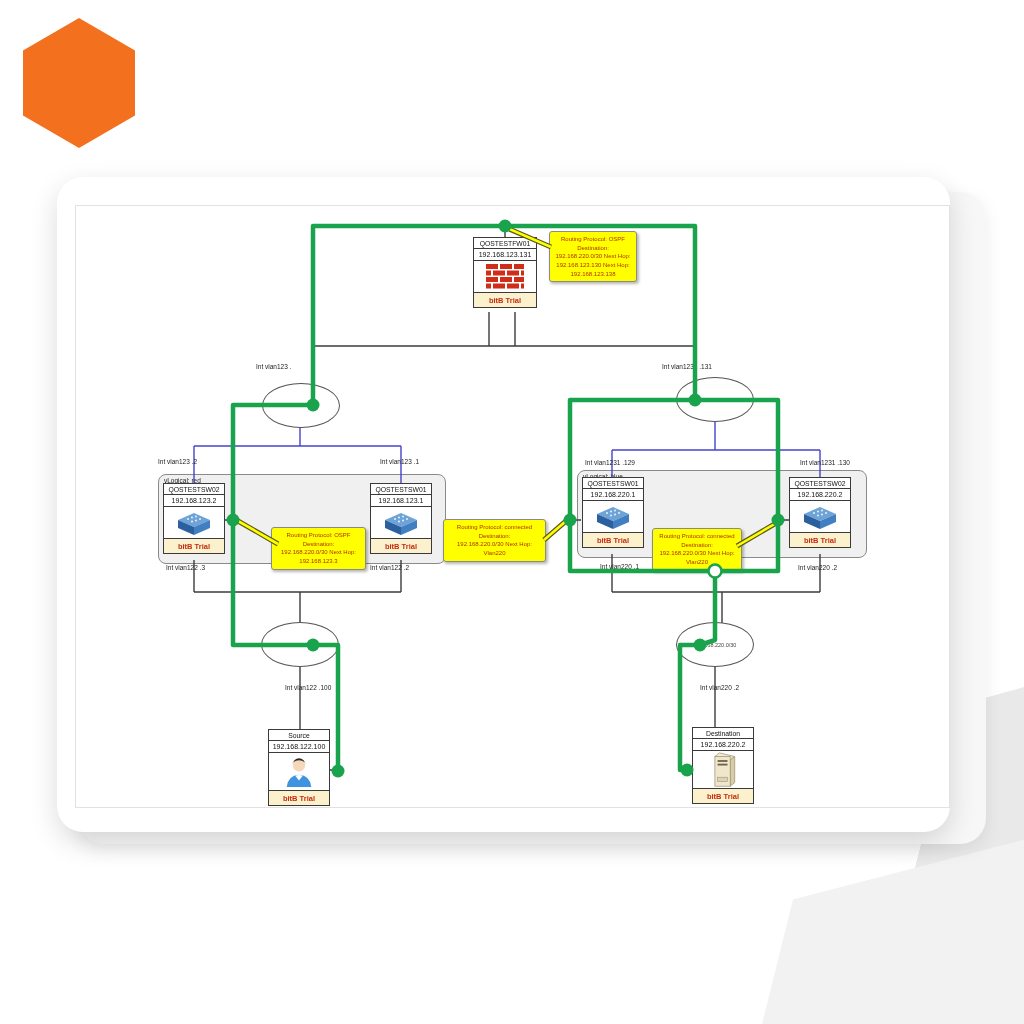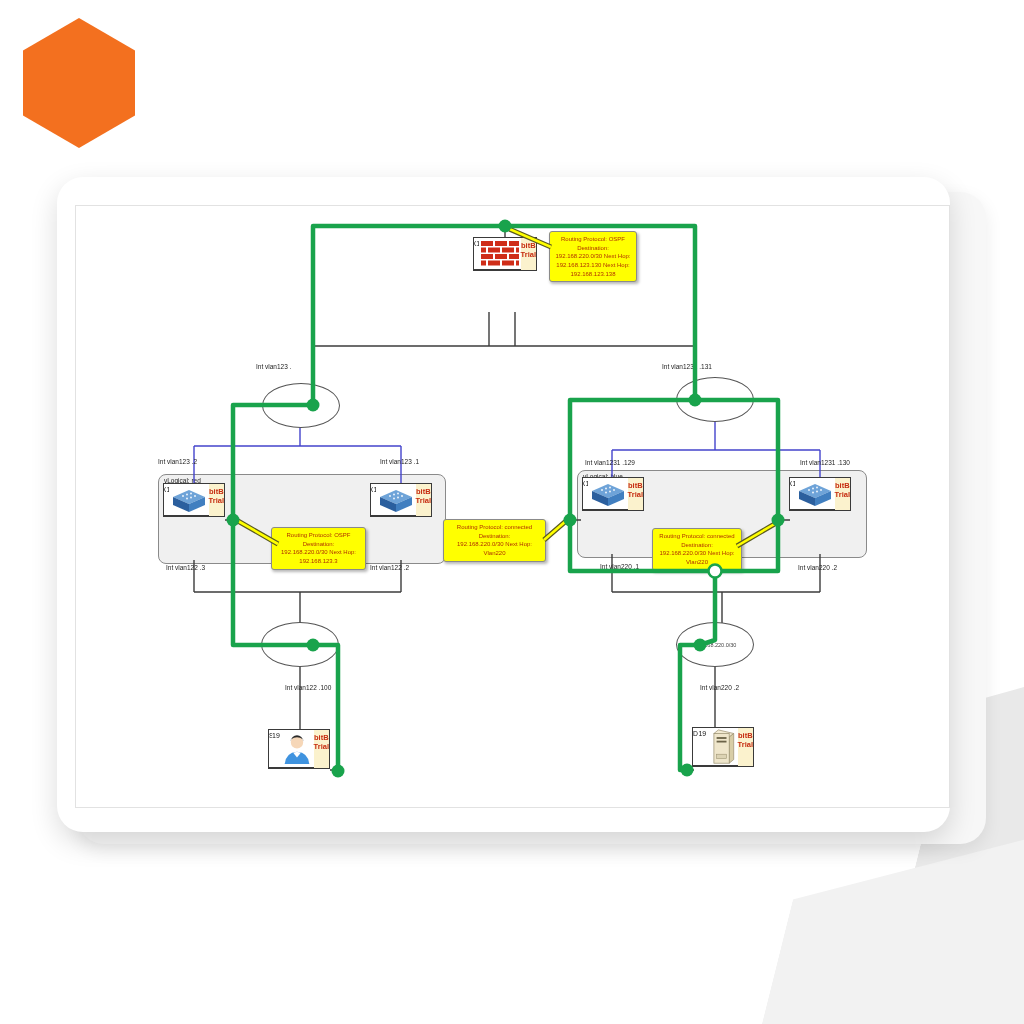--- a/index.html
+++ b/index.html
@@ -16,21 +16,21 @@
   #page-inner { position:absolute; left:75px; top:205px; width:875px; height:603px; background:#ffffff;
                 border:1px solid #e2e2e2; z-index:1; }
   .group { position:absolute; background:#f0f0f0; border:1.2px solid #8a8a8a; border-radius:8px; z-index:2; }
   #group-left { left:158px; top:474px; width:288px; height:90px; }
   #group-right { left:577px; top:470px; width:290px; height:88px; }
   .group-label { position:absolute; left:5px; top:2px; font-size:6.5px; color:#222; }
   svg.layer { position:absolute; left:0; top:0; width:1024px; height:1024px; pointer-events:none; }
   #dark-lines { z-index:3; }
   #path-overlay { z-index:6; }
   .node { position:absolute; width:62px; background:#fff; border:1.3px solid #3a3a3a;
-          display:flex; flex-direction:row; text-align:center; z-index:4; }
+          display:flex; flex-direction:column; text-align:center; z-index:4; }
   .node .t  { border-bottom:1px solid #3a3a3a; padding:2px 0 1px; font-size:6.8px; color:#111; white-space:nowrap; overflow:hidden; }
   .node .ip { border-bottom:1px solid #3a3a3a; padding:2px 0; font-size:7px; color:#111; white-space:nowrap; overflow:hidden; }
   .node .ic { height:32px; display:flex; align-items:center; justify-content:center; border-bottom:1px solid #3a3a3a; background:#fff; }
   .node .tr { background:#fbf2cd; color:#c62b10; font-size:7.5px; font-weight:bold; padding:2.5px 0; }
   .ellipse { position:absolute; width:78px; height:45px; border:1.2px solid #555; border-radius:50%;
              background:#fff; z-index:4; display:flex; align-items:center; justify-content:center; }
   .ellipse span { font-size:5.5px; color:#444; white-space:nowrap; }
   .iface { position:absolute; font-size:6.5px; color:#222; z-index:4; white-space:nowrap; }
   .note { position:absolute; background:#ffff00; border:1px solid #8a8a8a; border-radius:3px;
           color:#b03200; font-size:6px; line-height:1.45; text-align:center; padding:3px 2px;

